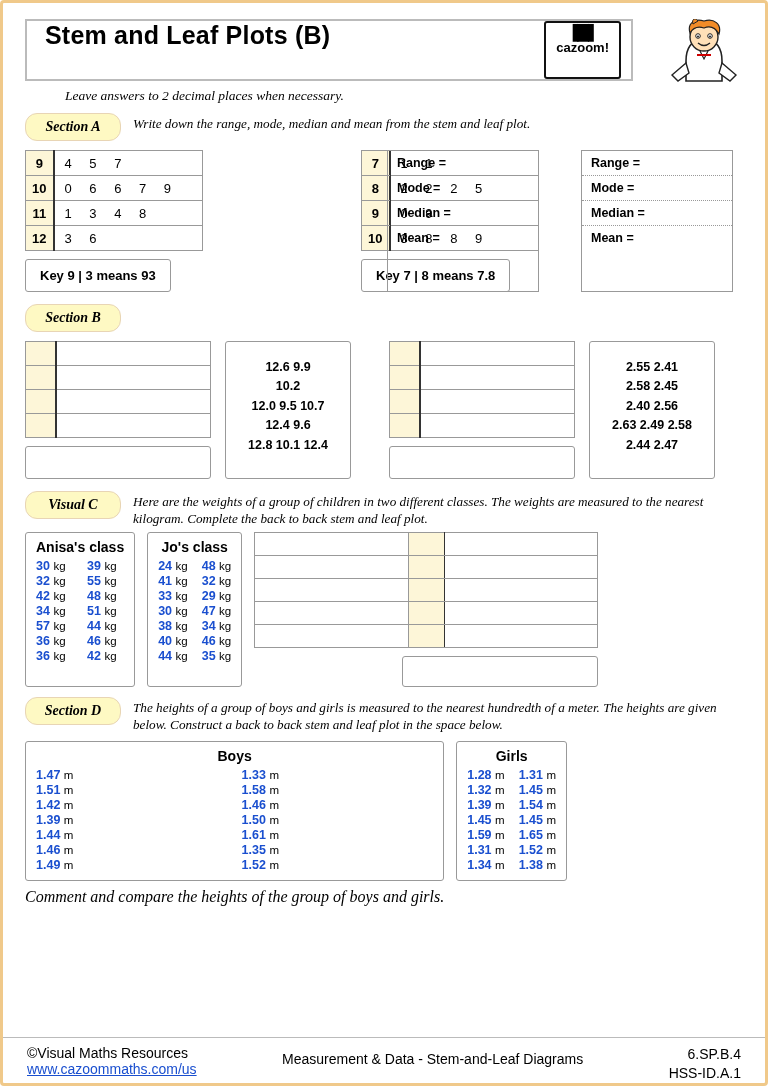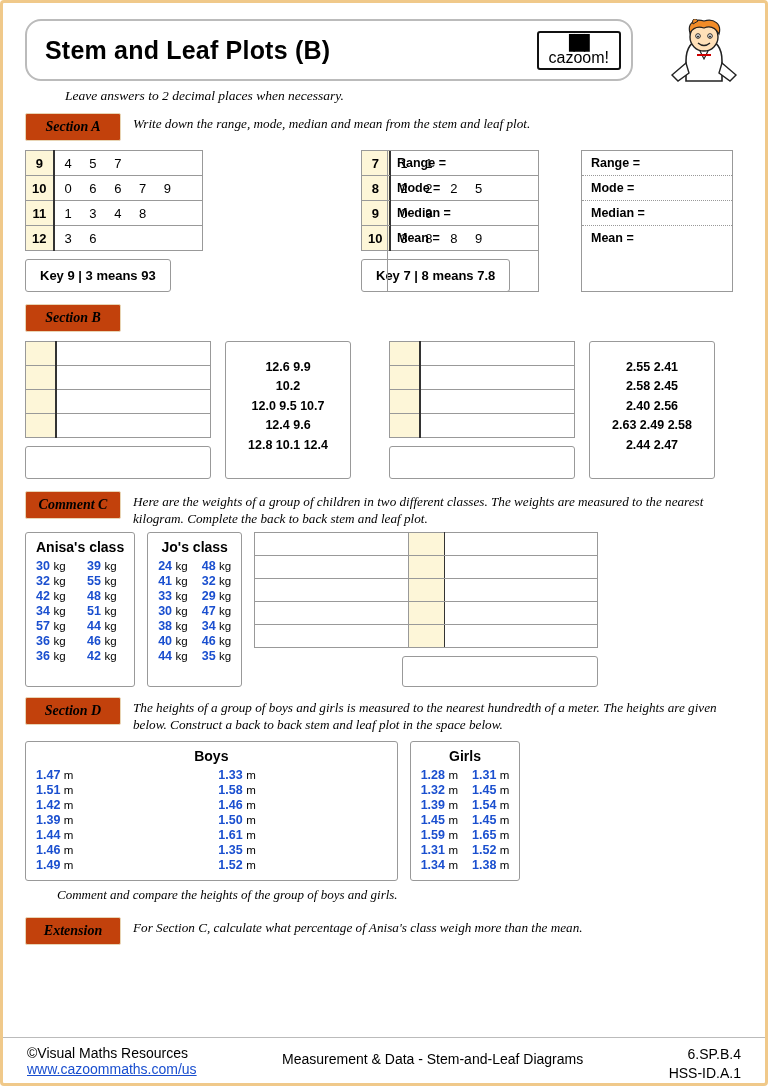--- a/index.html
+++ b/index.html
@@ -16,23 +16,22 @@
     border: 3px solid #f0c98a;
     background: #fff;
     border-radius: 4px;
     overflow: hidden;
   }
   
   .header {
     margin: 16px 22px 0 22px;
     height: 62px;
     border: 2px solid #bbb;
-    border-radius: 16px;
+    border-radius: 0;
     display: flex;
-    align-items: center;
     justify-content: space-between;
     padding: 0 10px 0 18px;
     position: relative;
     width: 608px;
   }
   .title {
     font-family: "Liberation Sans", sans-serif;
     font-weight: bold;
     font-size: 25px;
     letter-spacing: .2px;
@@ -48,53 +47,53 @@
     min-width: 70px;
   }
   .logo-glyph {
     font-size: 15px;
     line-height: 15px;
     font-family: "DejaVu Sans", sans-serif;
     letter-spacing: -1px;
   }
   .logo-text {
     font-family: "Liberation Sans", sans-serif;
-    font-weight: normal;
-    font-size: 16px;
+    font-weight: bold;
+    font-size: 13px;
     line-height: 13px;
   }
   .mascot {
     position: absolute;
     right: 22px; top: 16px;
     width: 78px; height: 78px;
   }
   .instruction-top {
     margin: 7px 0 0 62px;
     font-style: italic;
     font-size: 13.5px;
   }
   
   .section-row {
     display: flex;
     align-items: flex-start;
     margin: 9px 0 0 22px;
     width: 724px;
   }
   .section-tag {
-    background: #c2410c;
+    background: #fef9c3;
     border: 1px solid #e8d5b5;
     width: 96px;
     min-width: 96px;
     padding: 5px 0 5px 0;
     text-align: center;
     font-family: "Liberation Serif", serif;
     font-style: italic;
     font-weight: bold;
     font-size: 14px;
-    border-radius: 2px;
+    border-radius: 12px;
   }
   .section-desc {
     font-style: italic;
     font-size: 13.2px;
     padding: 3px 0 0 12px;
     line-height: 1.25;
   }
   
   .content { padding: 0 22px; }
   .flex { display: flex; }
@@ -217,24 +216,23 @@
   }
   .b2b-key {
     border: 1px solid #999;
     border-radius: 3px;
     width: 196px;
     height: 31px;
     margin: 8px 0 0 148px;
   }
   .comment-text {
     font-style: italic;
-    font-size: 13px;
+    font-size: 16px;
     line-height: 1.25;
     margin-top: 6px;
-    margin-left: 32px;
   }
   
   .footer {
     position: absolute;
     left: 0; right: 0; bottom: 0;
     height: 46px;
     border-top: 1px solid #bbb;
     font-family: "Liberation Sans", sans-serif;
     font-size: 14px;
     padding: 7px 24px 0 24px;
@@ -407,21 +405,21 @@
     <div class="num-box">
       <div>2.55  2.41</div>
       <div>2.58  2.45</div>
       <div>2.40  2.56</div>
       <div>2.63  2.49  2.58</div>
       <div>2.44  2.47</div>
     </div>
   </div>
 
   <div class="section-row" style="margin-top:12px;">
-    <div class="section-tag">Comment C</div>
+    <div class="section-tag">Visual C</div>
     <div class="section-desc">Here are the weights of a group of children in two different classes. The weights are measured to the nearest kilogram. Complete the back to back stem and leaf plot.</div>
   </div>
 
   <div class="content flex" style="margin-top:5px; gap:12px;">
     <div class="class-box">
       <div class="class-title">Anisa's class</div>
       <div class="class-grid">
         <span>30 <i>kg</i></span>
         <span>39 <i>kg</i></span>
         <span>32 <i>kg</i></span>
@@ -538,24 +536,20 @@
         <span>1.31 <i>m</i></span>
         <span>1.52 <i>m</i></span>
         <span>1.34 <i>m</i></span>
         <span>1.38 <i>m</i></span>
       </div>
     </div>
 
     <div style="flex:1; height:120px;"></div>
   </div>
 
-  <div class="section-row" style="margin-top:14px;">
-    <div class="section-tag">Extension</div>
-    <div class="section-desc">For Section C, calculate what percentage of Anisa's class weigh more than the mean.</div>
-  </div>
 
   <div class="footer">
     <div>
       <div>©Visual Maths Resources</div>
       <a href="#">www.cazoommaths.com/us</a>
     </div>
     <div class="center">Measurement &amp; Data - Stem-and-Leaf Diagrams</div>
     <div class="right">
       <div>6.SP.B.4</div>
       <div>HSS-ID.A.1</div>

